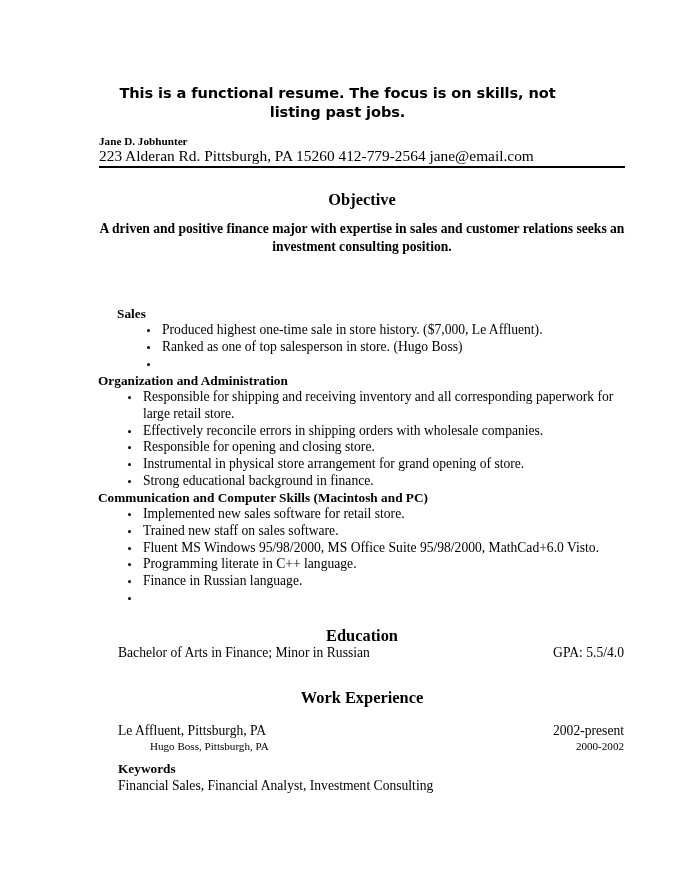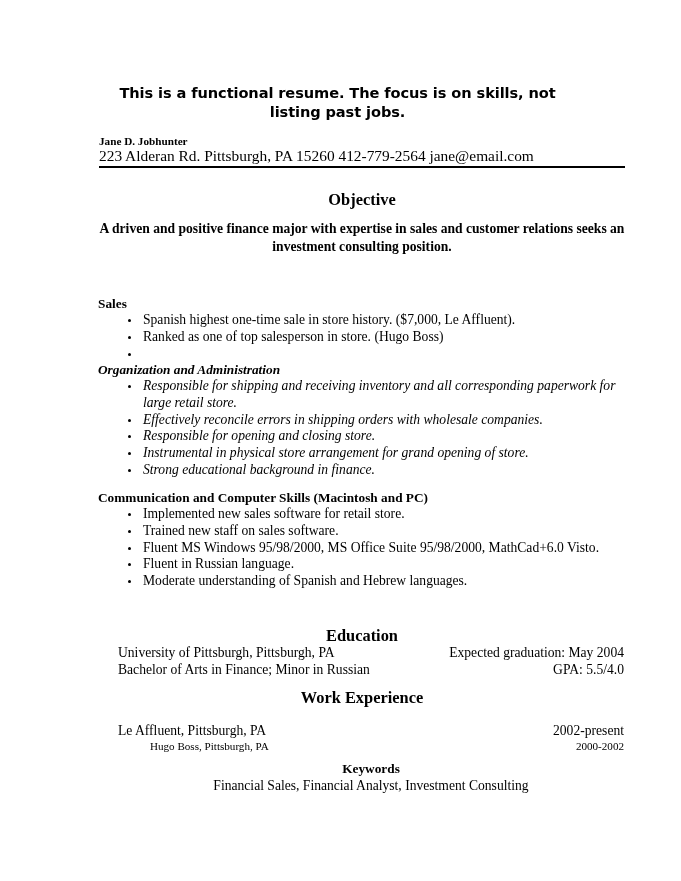--- a/index.html
+++ b/index.html
@@ -174,38 +174,38 @@
 
   <div class="contact-line">223 Alderan Rd.  Pittsburgh, PA 15260   412-779-2564   jane@email.com</div>
 
   <div class="rule"></div>
 
   <div class="center-heading" style="top:190px;">Objective</div>
 
   <div class="objective-body" style="top:220px;">A driven and positive finance major with expertise in sales and customer relations seeks an investment consulting position.</div>
 
 
-  <div class="skill-group" style="top:295px;">
+  <div class="skill-group" style="top:305px;margin-left:19px;">
     <div class="group-heading">Sales</div>
     <ul class="bullets">
       <li>
         <span class="dot"></span>
-        <span>Spanish highest one-time sale in store history.  ($7,000, Le Affluent).</span>
+        <span>Produced highest one-time sale in store history.  ($7,000, Le Affluent).</span>
       </li>
       <li>
         <span class="dot"></span>
         <span>Ranked as one of top salesperson in store.  (Hugo Boss)</span>
       </li>
       <li>
         <span class="dot"></span>
       </li>
     </ul>
   </div>
 
-  <div class="skill-group" style="top:361px;font-style:italic;">
+  <div class="skill-group" style="top:372px;">
     <div class="group-heading">Organization and Administration</div>
     <ul class="bullets">
       <li>
         <span class="dot"></span>
         <span>Responsible for shipping and receiving inventory and all corresponding paperwork for large retail store.</span>
       </li>
       <li>
         <span class="dot"></span>
         <span>Effectively reconcile errors in shipping orders with wholesale companies.</span>
       </li>
@@ -234,53 +234,52 @@
       <li>
         <span class="dot"></span>
         <span>Trained new staff on sales software.</span>
       </li>
       <li>
         <span class="dot"></span>
         <span>Fluent MS Windows 95/98/2000, MS Office Suite 95/98/2000, MathCad+6.0 Visto.</span>
       </li>
       <li>
         <span class="dot"></span>
-        <span>Fluent in Russian language.</span>
-      </li>
-      <li>
-        <span class="dot"></span>
-        <span>Moderate understanding of Spanish and Hebrew languages.</span>
+        <span>Programming literate in C++ language.</span>
+      </li>
+      <li>
+        <span class="dot"></span>
+        <span>Finance in Russian language.</span>
+      </li>
+      <li>
+        <span class="dot"></span>
       </li>
     </ul>
   </div>
 
   <div class="center-heading" style="top:626px;">Education</div>
 
   <div class="two-col" style="top:644px;">
-    <div class="row">
-      <span class="left">University of Pittsburgh, Pittsburgh, PA</span>
-      <span class="right">Expected graduation: May 2004</span>
-    </div>
     <div class="row">
       <span class="left">Bachelor of Arts in Finance; Minor in Russian</span>
       <span class="right">GPA: 5.5/4.0</span>
     </div>
   </div>
 
   <div class="center-heading" style="top:688px;">Work Experience</div>
 
   <div class="two-col" style="top:722px;">
     <div class="row">
       <span class="left">Le Affluent, Pittsburgh, PA</span>
       <span class="right">2002-present</span>
     </div>
     <div class="row small">
       <span class="left">Hugo Boss, Pittsburgh, PA</span>
       <span class="right">2000-2002</span>
     </div>
   </div>
 
-  <div class="keywords" style="top:760px;text-align:center;">
+  <div class="keywords" style="top:760px;">
     <div class="kw-heading">Keywords</div>
     <div class="kw-body">Financial Sales, Financial Analyst, Investment Consulting</div>
   </div>
 
 </div>
 
 </body></html>

